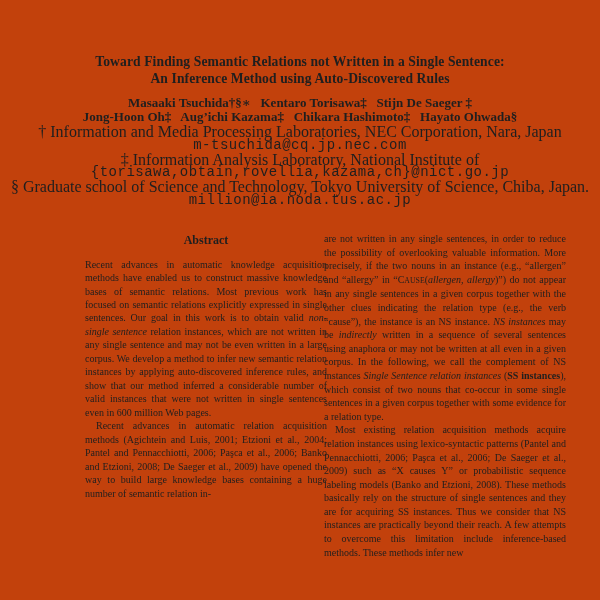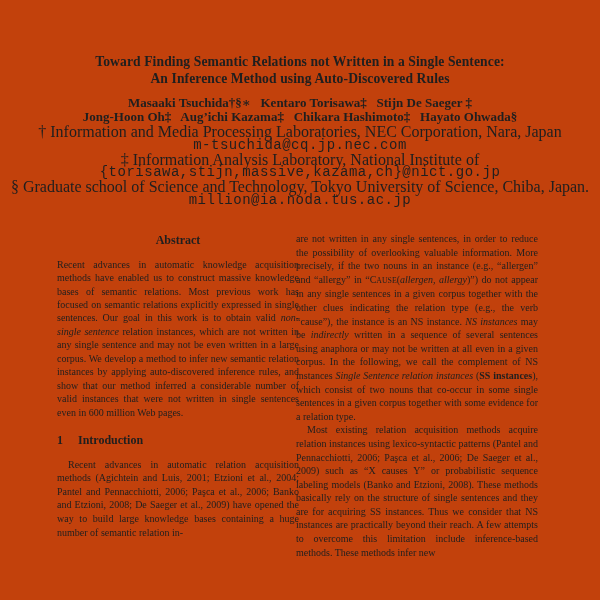--- a/index.html
+++ b/index.html
@@ -55,20 +55,21 @@
   }
 
   
   .col {
     position: absolute;
     top: 232px;
     width: 242px;
     font-size: 10px;
     line-height: 13.6px;
     text-align: justify;
+    margin-left: 28px;
   }
   .col-left  { left: 57px;  }
   .col-right { left: 296px; }
 
   .abstract-heading {
     text-align: center;
     font-weight: 700;
     font-size: 12px;
     margin: 2px 0 10px 0;
   }
@@ -104,33 +105,30 @@
 
     <div class="authors-block">
       <div class="authors-line">Masaaki Tsuchida†§∗   Kentaro Torisawa‡   Stijn De Saeger ‡</div>
       <div class="authors-line">Jong-Hoon Oh‡   Aug’ichi Kazama‡   Chikara Hashimoto‡   Hayato Ohwada§</div>
     </div>
 
     <div class="affil-block">
       <div class="affil-line">† Information and Media Processing Laboratories, NEC Corporation, Nara, Japan</div>
       <div class="affil-line mono">m-tsuchida@cq.jp.nec.com</div>
       <div class="affil-line">‡ Information Analysis Laboratory, National Institute of</div>
-      <div class="affil-line mono">{torisawa,stijn,massive,kazama,ch}@nict.go.jp</div>
+      <div class="affil-line mono">{torisawa,obtain,rovellia,kazama,ch}@nict.go.jp</div>
       <div class="affil-line">§ Graduate school of Science and Technology, Tokyo University of Science, Chiba, Japan.</div>
       <div class="affil-line mono">million@ia.noda.tus.ac.jp</div>
     </div>
   </div>
 
   <div class="col col-left">
     <div class="abstract-heading">Abstract</div>
     <p class="abstract-body body-par"><span>Recent advances in automatic knowledge acquisition methods have enabled us to construct massive knowledge bases of semantic relations. Most previous work has focused on semantic relations explicitly expressed in single sentences. Our goal in this work is to obtain valid </span><span class="seg-i">non-single sentence</span><span> relation instances, which are not written in any single sentence and may not be even written in a large corpus. We develop a method to infer new semantic relation instances by applying auto-discovered inference rules, and show that our method inferred a considerable number of valid instances that were not written in single sentences even in 600 million Web pages.</span></p>
 
-    <div class="section-heading">
-      <span class="section-number">1</span><span>Introduction</span>
-    </div>
     <p class="body-par indent"><span>Recent advances in automatic relation acquisition methods (Agichtein and Luis, 2001; Etzioni et al., 2004; Pantel and Pennacchiotti, 2006; Paşca et al., 2006; Banko and Etzioni, 2008; De Saeger et al., 2009) have opened the way to build large knowledge bases containing a huge number of semantic relation in-</span></p>
   </div>
 
   <div class="col col-right">
     <p class="body-par"><span>are not written in any single sentences, in order to reduce the possibility of overlooking valuable information. More precisely, if the two nouns in an instance (e.g., “allergen” and “allergy” in “</span><span>C</span><span class="seg-sc">AUSE</span><span>(</span><span class="seg-i">allergen, allergy</span><span>)”) do not appear in any single sentences in a given corpus together with the other clues indicating the relation type (e.g., the verb “cause”), the instance is an NS instance. </span><span class="seg-i">NS instances</span><span> may be </span><span class="seg-i">indirectly</span><span> written in a sequence of several sentences using anaphora or may not be written at all even in a given corpus. In the following, we call the complement of NS instances </span><span class="seg-i">Single Sentence relation instances</span><span> (</span><span class="seg-b">SS instances</span><span>), which consist of two nouns that co-occur in some single sentences in a given corpus together with some evidence for a relation type.</span></p>
     <p class="body-par indent"><span>Most existing relation acquisition methods acquire relation instances using lexico-syntactic patterns (Pantel and Pennacchiotti, 2006; Paşca et al., 2006; De Saeger et al., 2009) such as “X causes Y” or probabilistic sequence labeling models (Banko and Etzioni, 2008). These methods basically rely on the structure of single sentences and they are for acquiring SS instances. Thus we consider that NS instances are practically beyond their reach. A few attempts to overcome this limitation include inference-based methods. These methods infer new</span></p>
   </div>
 
 </div>
 

